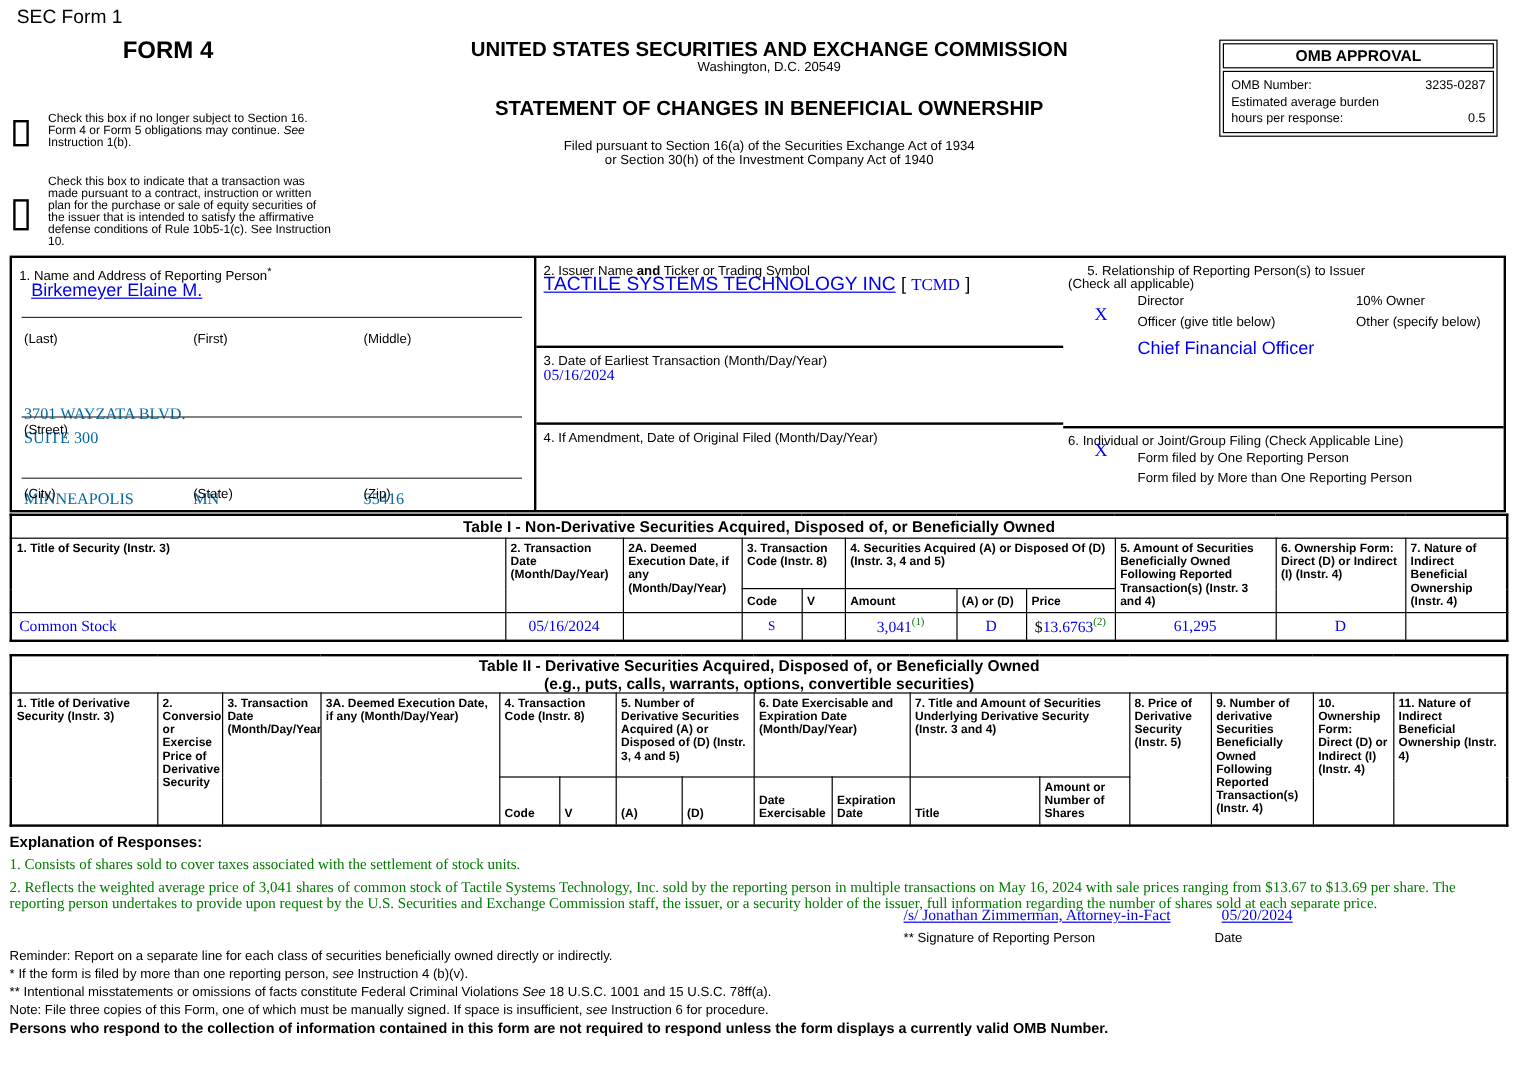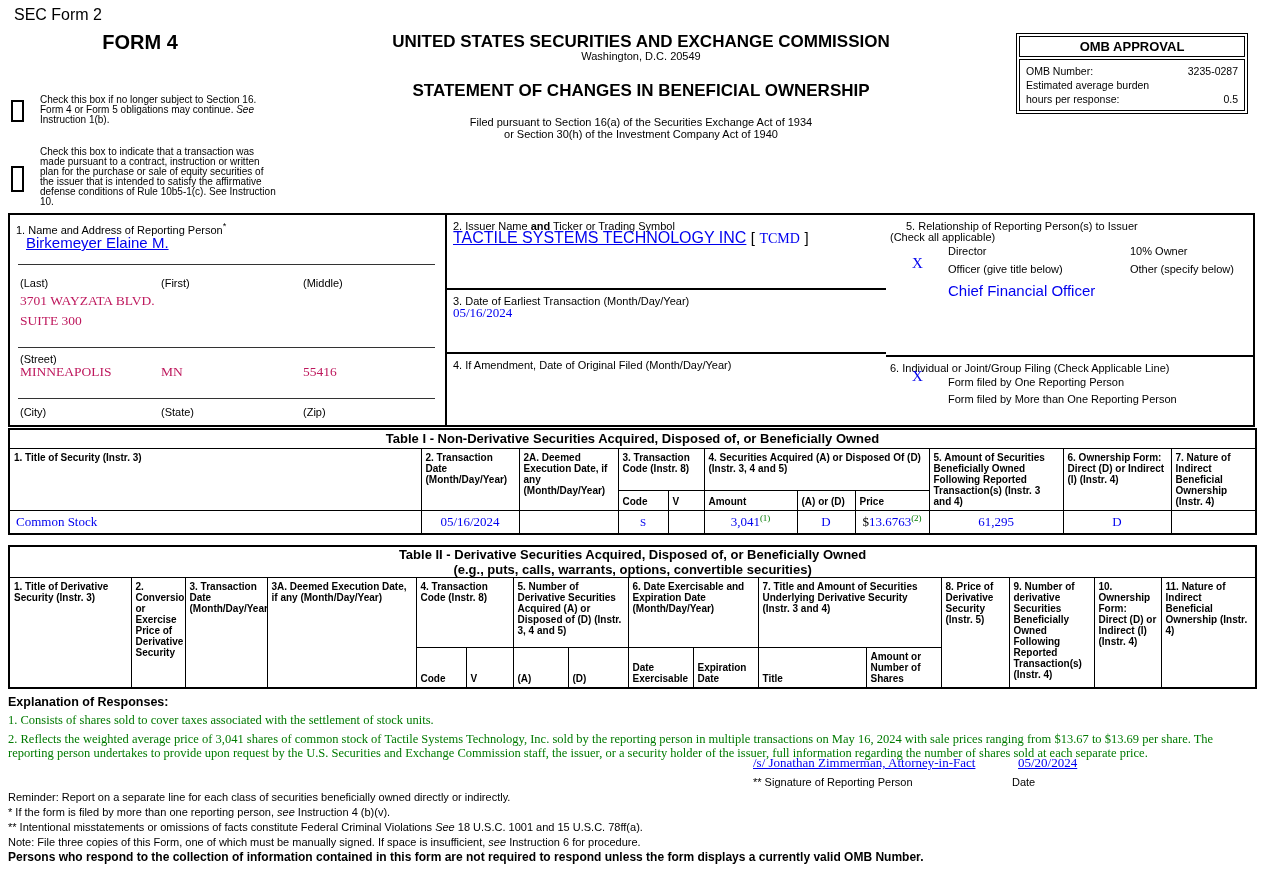--- a/index.html
+++ b/index.html
@@ -39,21 +39,21 @@
   
   #sections { left:8px; top:213px; width:1247px; height:214px; border:2px solid #000; background:#fff; }
   .sec { position:absolute; font-size:11px; line-height:12px; }
   #sec1 { left:0; top:0; width:437px; height:210px; border-right:2px solid #000; }
   #sec2 { left:437px; top:0; width:439px; height:75px; border-bottom:2px solid #000; }
   #sec3 { left:437px; top:75px; width:439px; height:64px; border-bottom:2px solid #000; }
   #sec4 { left:437px; top:139px; width:439px; height:71px; }
   #sec5 { left:876px; top:0; width:367px; height:142px; border-bottom:2px solid #000; }
   #sec6 { left:876px; top:142px; width:367px; height:68px; }
   .rule { position:absolute; left:8px; right:10px; border-top:1px solid #333; height:0; }
-  .addr { font-family:"Liberation Serif", serif; font-size:13.5px; color:#be185d; }
+  .addr { font-family:"Liberation Serif", serif; font-size:13.5px; color:#0369a1;margin-top:44px; }
   .val-date { font-family:"Liberation Serif", serif; font-size:13px; color:#0000EE; }
   .xmark { font-family:"Liberation Serif", serif; font-size:15px; color:#0000EE; }
 
   
   table.form { border-collapse:collapse; table-layout:fixed; position:absolute; left:8px; border:2px solid #000; background:#fff; }
   table.form th, table.form td { border:1px solid #000; overflow:hidden; }
   td.t-title { font-size:13px; font-weight:bold; text-align:center; height:19px; }
   th.h { font-size:10px; line-height:11px; font-weight:bold; text-align:left; vertical-align:top; padding:3px 4px; }
   th.sub { vertical-align:bottom; }
   td.v { font-family:"Liberation Serif", serif; font-size:13px; color:#0000EE; text-align:center; height:24px; }
@@ -66,21 +66,21 @@
   #explanation .exp-title { font-size:12.5px; font-weight:bold; }
   #explanation .exp-item { font-family:"Liberation Serif", serif; font-size:12.5px; line-height:14.5px; color:#007A00; margin-top:4px; }
   .sig { font-family:"Liberation Serif", serif; font-size:13px; color:#0000EE; text-decoration:underline; }
   .foot { font-size:11px; }
 </style>
 </head>
 <body>
 
 <div id="page">
 
-  <div class="abs" id="sec-form-label">SEC Form 2</div>
+  <div class="abs" id="sec-form-label">SEC Form 1</div>
   <div class="abs" id="form4-title">FORM 4</div>
 
   <div class="abs cbx" id="cb1-box"></div>
   <div class="abs cbx-text" id="cb1-text"><span>Check this box if no longer subject to Section 16. Form 4 or Form 5 obligations may continue. </span><span class="i">See</span><span> Instruction 1(b).</span></div>
 
   <div class="abs cbx" id="cb2-box"></div>
   <div class="abs cbx-text" id="cb2-text">Check this box to indicate that a transaction was made pursuant to a contract, instruction or written plan for the purchase or sale of equity securities of the issuer that is intended to satisfy the affirmative defense conditions of Rule 10b5-1(c). See Instruction 10.</div>
 
   <div class="abs ctr" id="hdr1">UNITED STATES SECURITIES AND EXCHANGE COMMISSION</div>
   <div class="abs ctr" id="hdr2">Washington, D.C. 20549</div>

